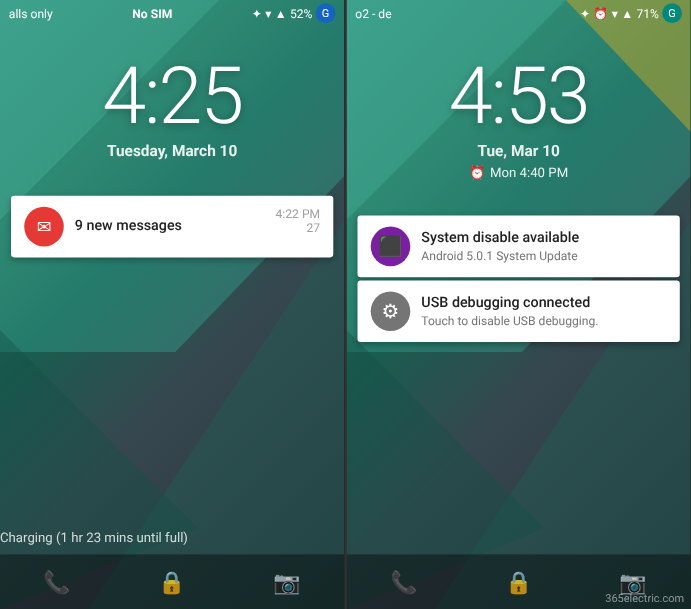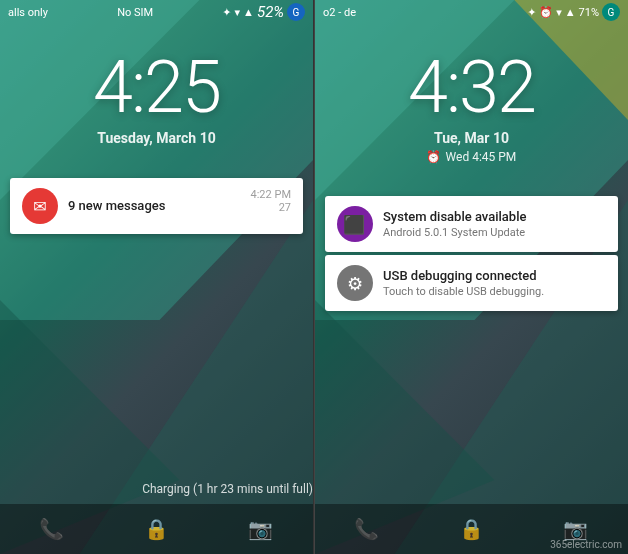--- a/index.html
+++ b/index.html
@@ -195,21 +195,21 @@
       text-align: right;
       display: block;
     }
 
     
     .charging-text {
       position: absolute;
       bottom: 58px;
       left: 0;
       right: 0;
-      text-align: right;
+      text-align: left;
       color: rgba(255,255,255,0.8);
       font-size: 12px;
       z-index: 10;
     }
 
     
     .bottom-nav {
       position: absolute;
       bottom: 0;
       left: 0;
@@ -245,26 +245,26 @@
         <polygon points="0,0 200,0 0,200" fill="rgba(80,190,170,0.3)"></polygon>
         <polygon points="314,200 314,554 80,554" fill="rgba(30,100,90,0.35)"></polygon>
         <polygon points="0,300 180,480 0,554" fill="rgba(20,80,70,0.4)"></polygon>
       </svg>
     </div>
 
     <div class="status-bar">
       <span class="status-left">
         <span style="font-size:11px;color:white;">alls only</span>
       </span>
-      <span class="status-center" style="color:white;">No SIM</span>
+      <span class="status-center" style="color:white;font-weight:bold;">No SIM</span>
       <span class="status-right">
         <span style="color:white;font-size:11px;">✦</span>
         <span style="color:white;font-size:11px;">▾</span>
         <span style="color:white;font-size:11px;">▲</span>
-        <span style="color:white;font-size:15px;font-style:italic;">52%</span>
+        <span style="color:white;font-size:11px;">52%</span>
         <span class="avatar-circle">G</span>
       </span>
     </div>
 
     <div class="clock-area">
       <div class="clock-time">4:25</div>
       <div class="clock-date">Tuesday, March 10</div>
     </div>
 
     <div class="notifications-area">
@@ -311,25 +311,25 @@
         <span style="color:white;font-size:11px;">✦</span>
         <span style="color:white;font-size:11px;">⏰</span>
         <span style="color:white;font-size:11px;">▾</span>
         <span style="color:white;font-size:11px;">▲</span>
         <span style="color:white;font-size:11px;">71%</span>
         <span class="avatar-circle avatar-circle-teal">G</span>
       </span>
     </div>
 
     <div class="clock-area">
-      <div class="clock-time">4:32</div>
+      <div class="clock-time">4:53</div>
       <div class="clock-date">Tue, Mar 10</div>
       <div class="clock-date-small">
         <span style="font-size:12px;">⏰</span>
-        <span style="font-size:12px;color:rgba(255,255,255,0.9);">Wed 4:45 PM</span>
+        <span style="font-size:12px;color:rgba(255,255,255,0.9);">Mon 4:40 PM</span>
       </div>
     </div>
 
     <div class="notifications-area">
 
       <div class="notification-card" style="margin-bottom:3px;">
         <div class="notif-icon notif-icon-purple" style="font-size:18px;">⬛</div>
         <div class="notif-content">
           <div class="notif-title">System disable available</div>
           <div class="notif-sub">Android 5.0.1 System Update</div>

